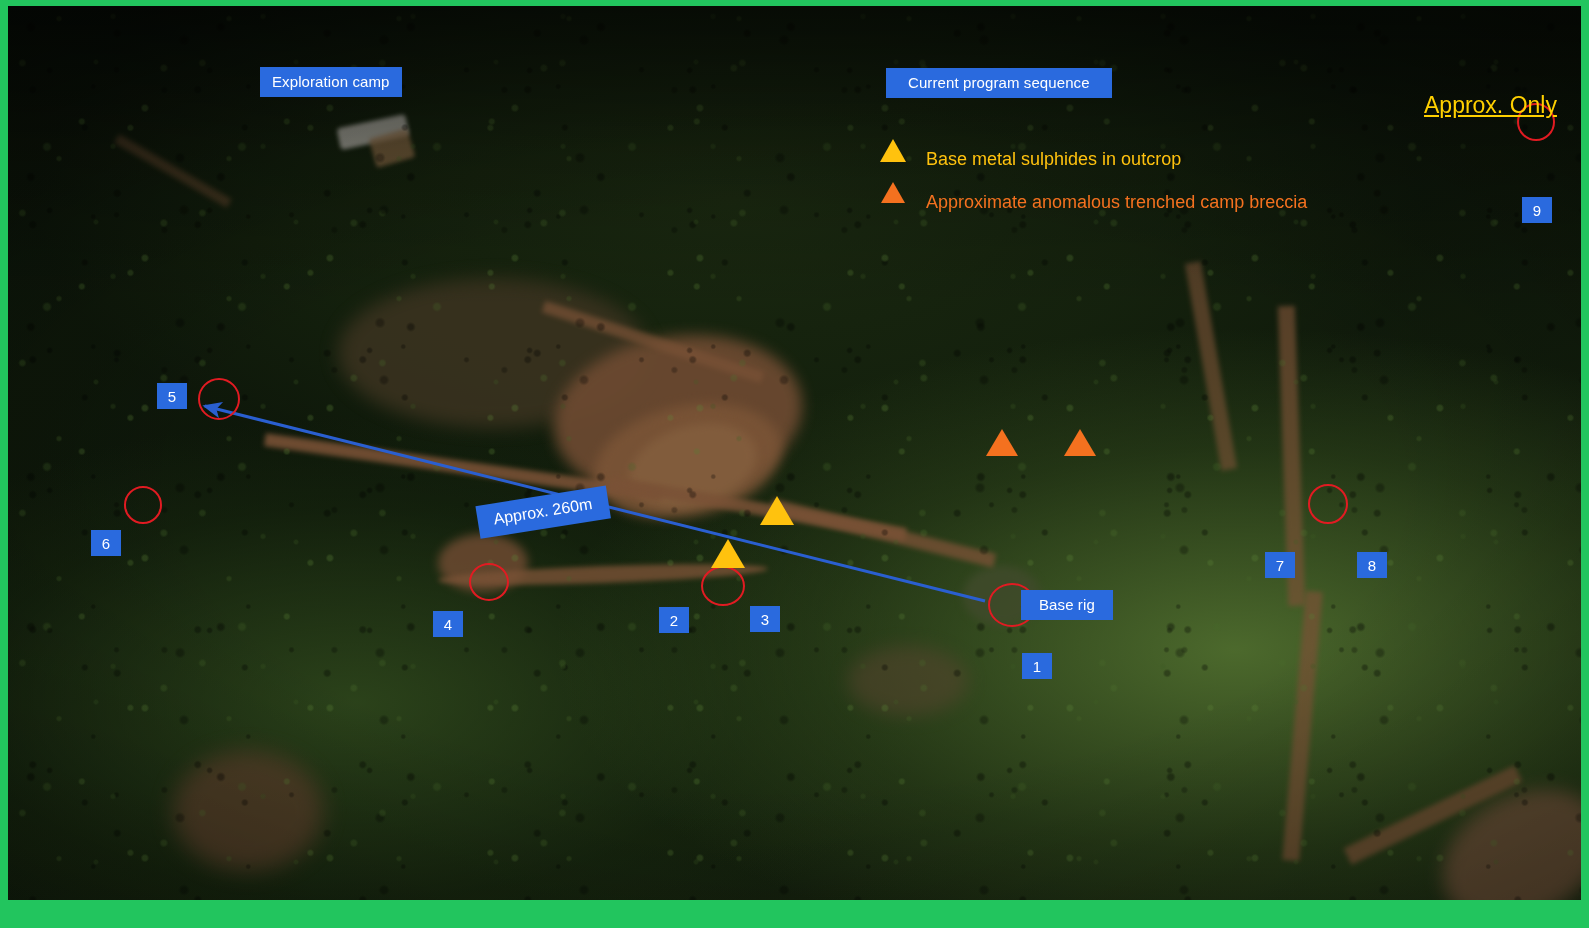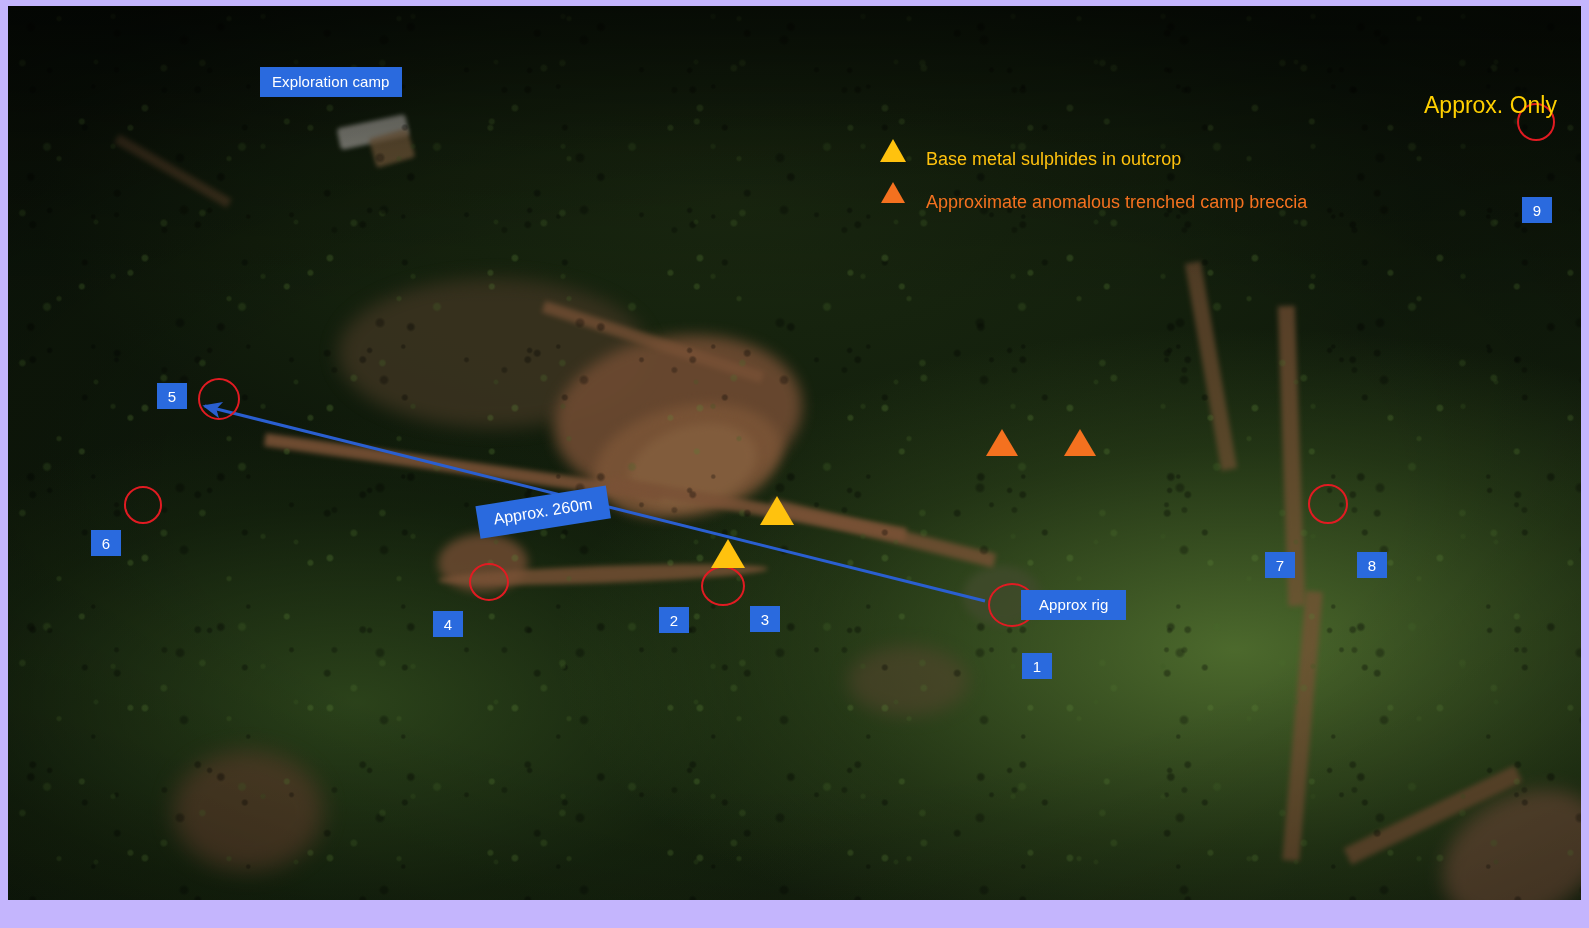--- a/index.html
+++ b/index.html
@@ -1,21 +1,21 @@
 <!DOCTYPE html>
 <html><head>
 <meta charset="utf-8">
 <title>Annotated Aerial Exploration Site</title>
 <style>
   html,body{margin:0;padding:0;background:#ffffff;}
   body{
     font-family:"Liberation Sans", sans-serif;
     width:1589px;height:928px;overflow:hidden;position:relative;
   }
-  #page{position:absolute;left:0;top:0;width:1589px;height:928px;background:#c4b5fd;}
+  #page{position:absolute;left:0;top:0;width:1589px;height:928px;background:#22c55e;}
 
   
   #photo{
     position:absolute;left:8px;top:6px;width:1573px;height:894px;
     overflow:hidden;background:#15200f;
   }
   .layer{position:absolute;left:0;top:0;width:100%;height:100%;}
 
   
   #canopy-base{
@@ -151,34 +151,35 @@
     <div class="redcircle" style="left:693px;top:560px;width:44px;height:40px;"></div>
     <div class="redcircle" style="left:980px;top:577px;width:48px;height:44px;"></div>
 
     <div class="tri orange" style="left:978px;top:423px;"></div>
     <div class="tri orange" style="left:1056px;top:423px;"></div>
     <div class="tri yellow" style="left:752px;top:490px;"></div>
     <div class="tri yellow" style="left:703px;top:533px;"></div>
 
     <div class="callout" style="left:252px;top:61px;">Exploration camp</div>
 
+    <div class="callout" style="left:878px;top:62px;padding-left:22px;padding-right:22px;">Current program sequence</div>
 
-    <div class="callout" style="left:1013px;top:584px;padding-left:18px;padding-right:18px;">Approx rig</div>
+    <div class="callout" style="left:1013px;top:584px;padding-left:18px;padding-right:18px;">Base rig</div>
 
     <div>
       <div class="tri leg-y" style="left:872px;top:133px;"></div>
       <div class="legend-text y" style="left:918px;top:144px;">Base metal sulphides in outcrop</div>
     </div>
 
     <div>
       <div class="tri leg-o" style="left:873px;top:176px;"></div>
       <div class="legend-text o" style="left:918px;top:187px;">Approximate anomalous trenched camp breccia</div>
     </div>
 
-    <div id="approx-only" style="left:1416px;top:88px;">Approx. Only</div>
+    <div id="approx-only" style="left:1416px;top:88px;text-decoration:underline;">Approx. Only</div>
 
     <div id="dist-label" style="left: 470px; top: 500px; transform: rotate(-9deg);">Approx. 260m</div>
 
     <div class="numbox" style="left:1014px;top:647px;">1</div>
     <div class="numbox" style="left:651px;top:601px;">2</div>
     <div class="numbox" style="left:742px;top:600px;">3</div>
     <div class="numbox" style="left:425px;top:605px;">4</div>
     <div class="numbox" style="left:149px;top:377px;">5</div>
     <div class="numbox" style="left:83px;top:524px;">6</div>
     <div class="numbox" style="left:1257px;top:546px;">7</div>

